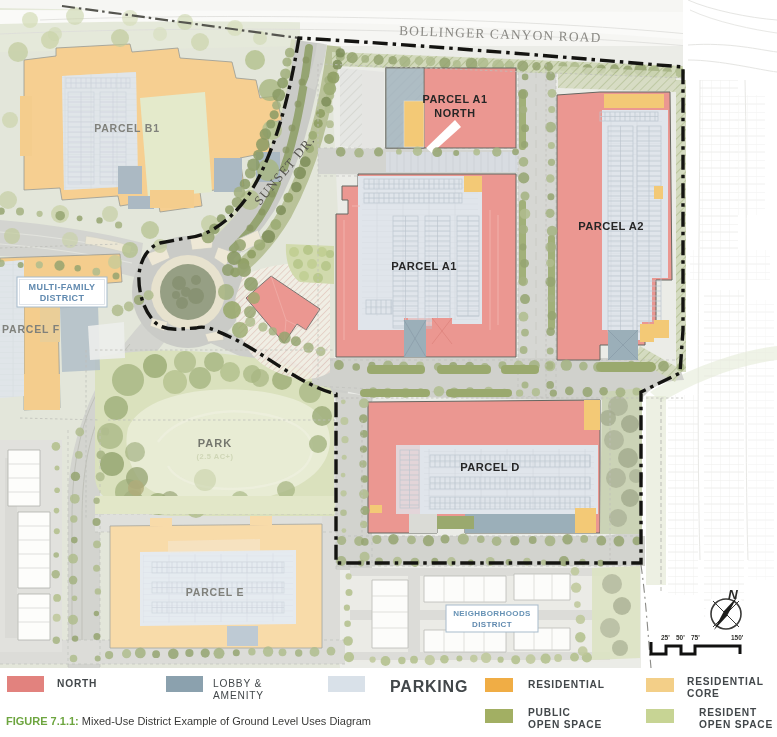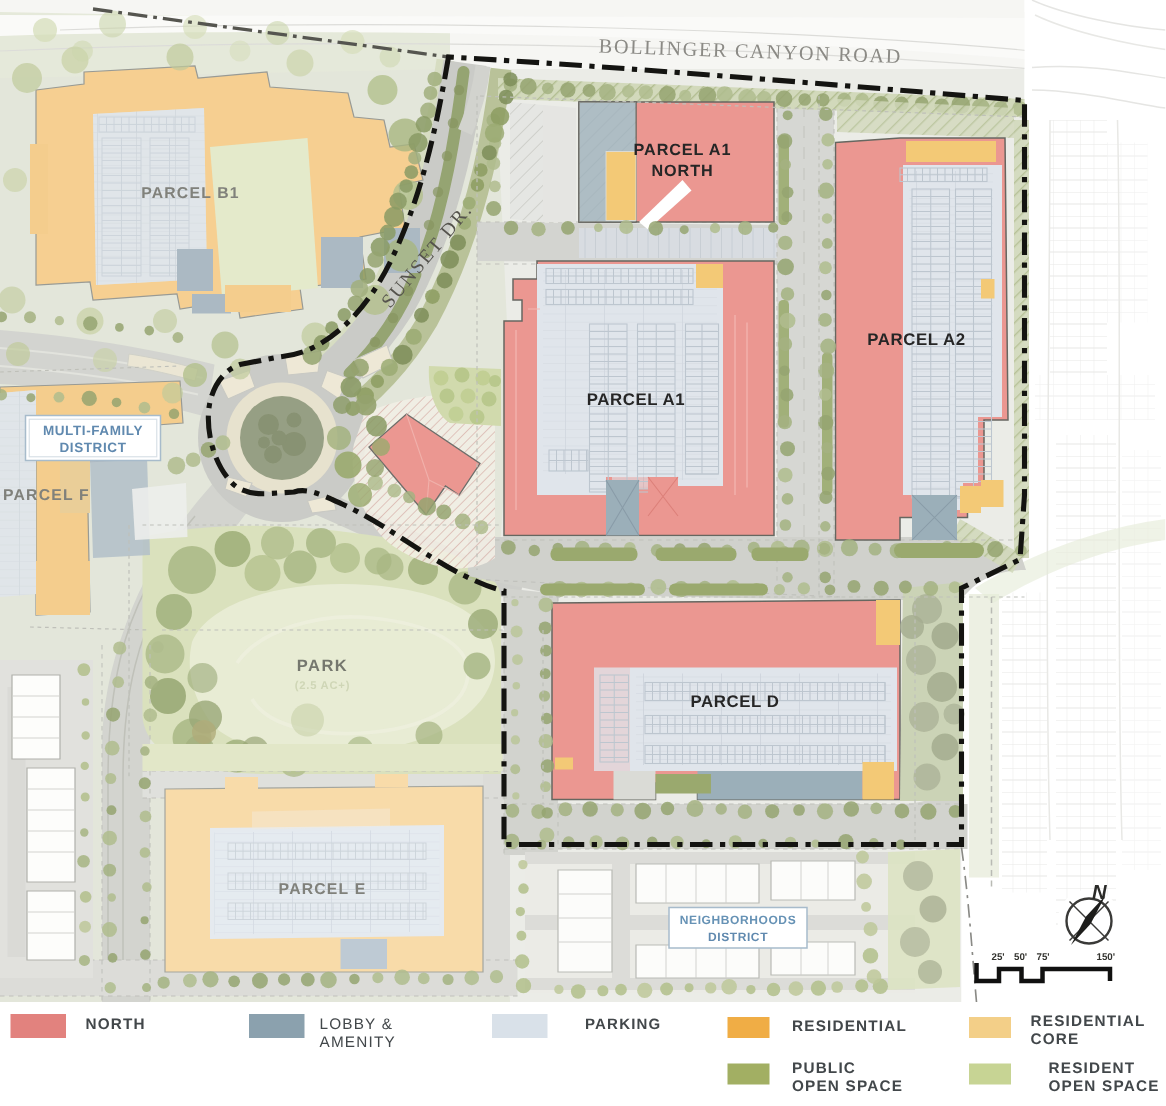--- a/index.html
+++ b/index.html
@@ -1501,30 +1501,31 @@
 <div style="position:absolute;left:7px;top:676px;width:37px;height:16px;background:#e2827e;"></div>
 
 <div style="position:absolute;left:57px;top:678px;font-size:10.2px;font-weight:bold;color:#42474a;letter-spacing:0.8px;">NORTH</div>
 
 <div style="position:absolute;left:166px;top:676px;width:37px;height:16px;background:#8ba1ae;"></div>
 
 <div style="position:absolute;left:213px;top:678px;font-size:10.2px;font-weight:normal;color:#42474a;letter-spacing:0.8px;line-height:12px;">LOBBY &amp;<br>AMENITY</div>
 
 <div style="position:absolute;left:328px;top:676px;width:37px;height:16px;background:#d9e1e9;"></div>
 
-<div style="position:absolute;left:374px;top:678px;font-size:10px;font-weight:bold;color:#42474a;letter-spacing:0.8px;padding-left:16px;">PARKING</div>
+<div style="position:absolute;left:374px;top:678px;font-size:16px;font-weight:bold;color:#42474a;letter-spacing:0.8px;padding-left:16px;">PARKING</div>
 
 <div style="position:absolute;left:485px;top:678px;width:28px;height:14px;background:#f0ad45;"></div>
 
 <div style="position:absolute;left:528px;top:679px;font-size:10.2px;font-weight:bold;color:#42474a;letter-spacing:0.8px;">RESIDENTIAL</div>
 
 <div style="position:absolute;left:646px;top:678px;width:28px;height:14px;background:#f3cf88;"></div>
 
 <div style="position:absolute;left:687px;top:676px;font-size:10.2px;font-weight:bold;color:#42474a;letter-spacing:0.8px;line-height:12px;">RESIDENTIAL<br>CORE</div>
 
 <div style="position:absolute;left:485px;top:709px;width:28px;height:14px;background:#a2af63;"></div>
 
 <div style="position:absolute;left:528px;top:707px;font-size:10.2px;font-weight:bold;color:#42474a;letter-spacing:0.8px;line-height:12px;">PUBLIC<br>OPEN SPACE</div>
 
 <div style="position:absolute;left:646px;top:709px;width:28px;height:14px;background:#c7d494;"></div>
 
 <div style="position:absolute;left:699px;top:707px;font-size:10.2px;font-weight:bold;color:#42474a;letter-spacing:0.8px;line-height:12px;">RESIDENT<br>OPEN SPACE</div>
 
+<div style="position:absolute;left:6px;top:715px;font-size:11px;color:#3a3a38;"><span style="color:#6da53f;font-weight:bold;">FIGURE 7.1.1:</span> Mixed-Use District Example of Ground Level Uses Diagram</div>
 </div>
 </body></html>

